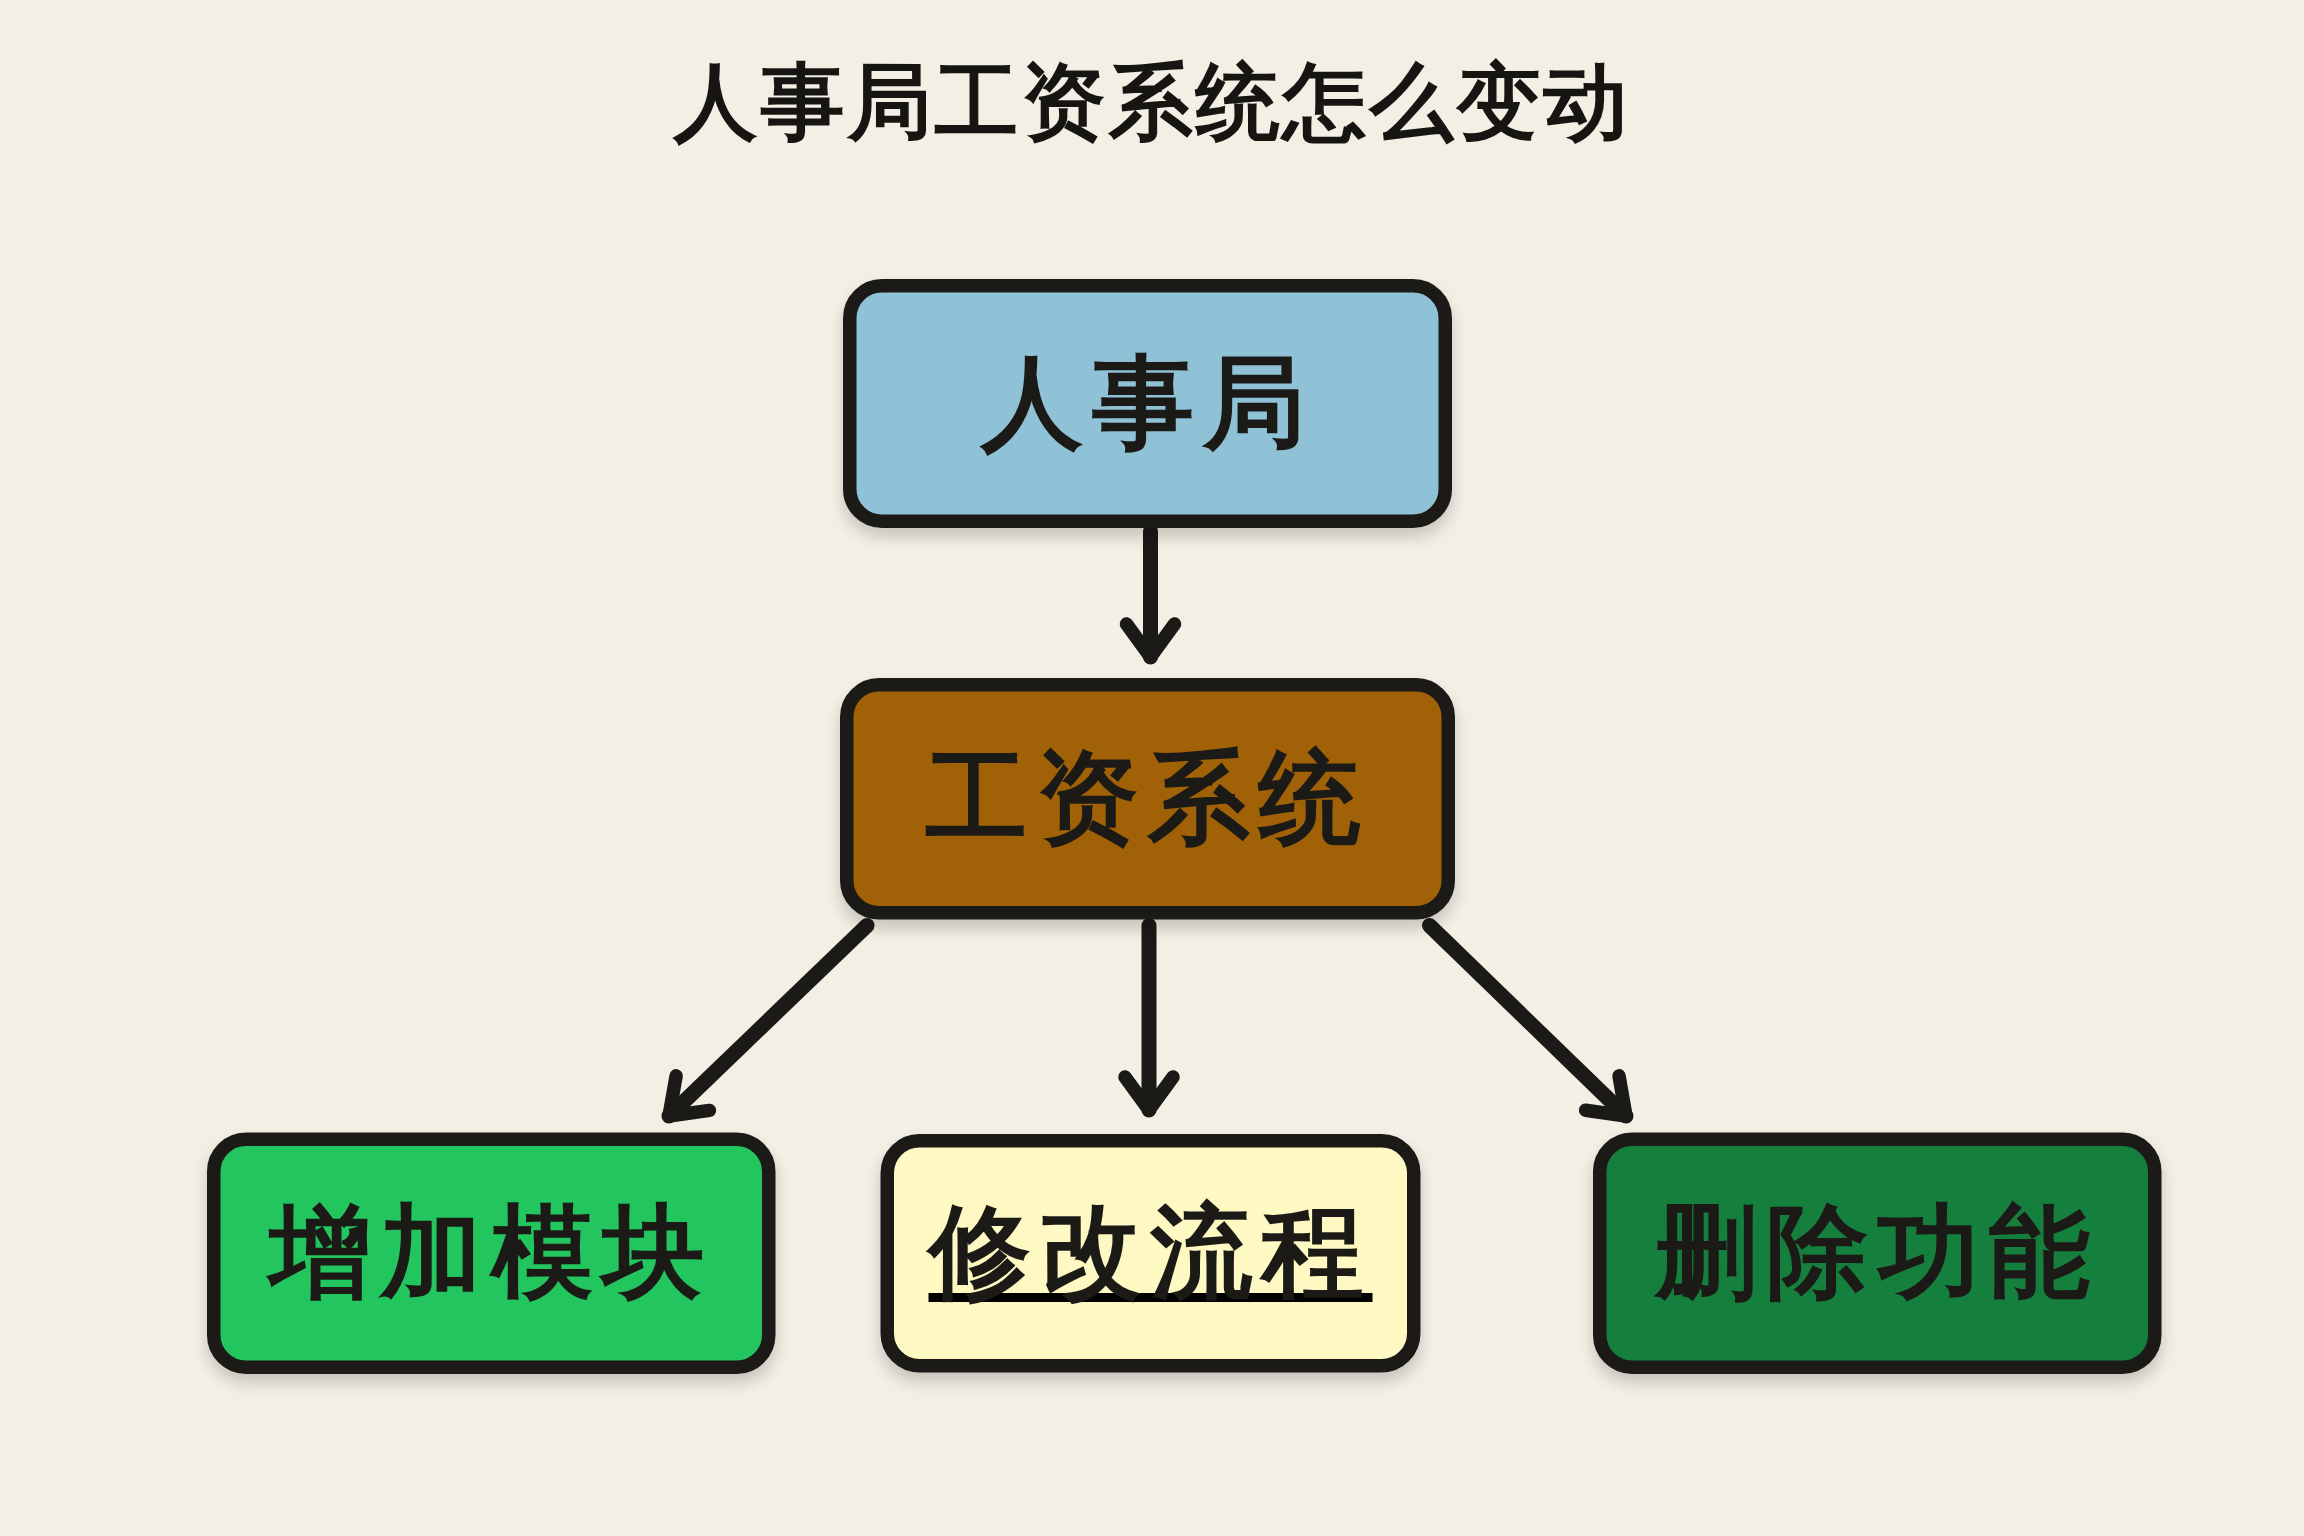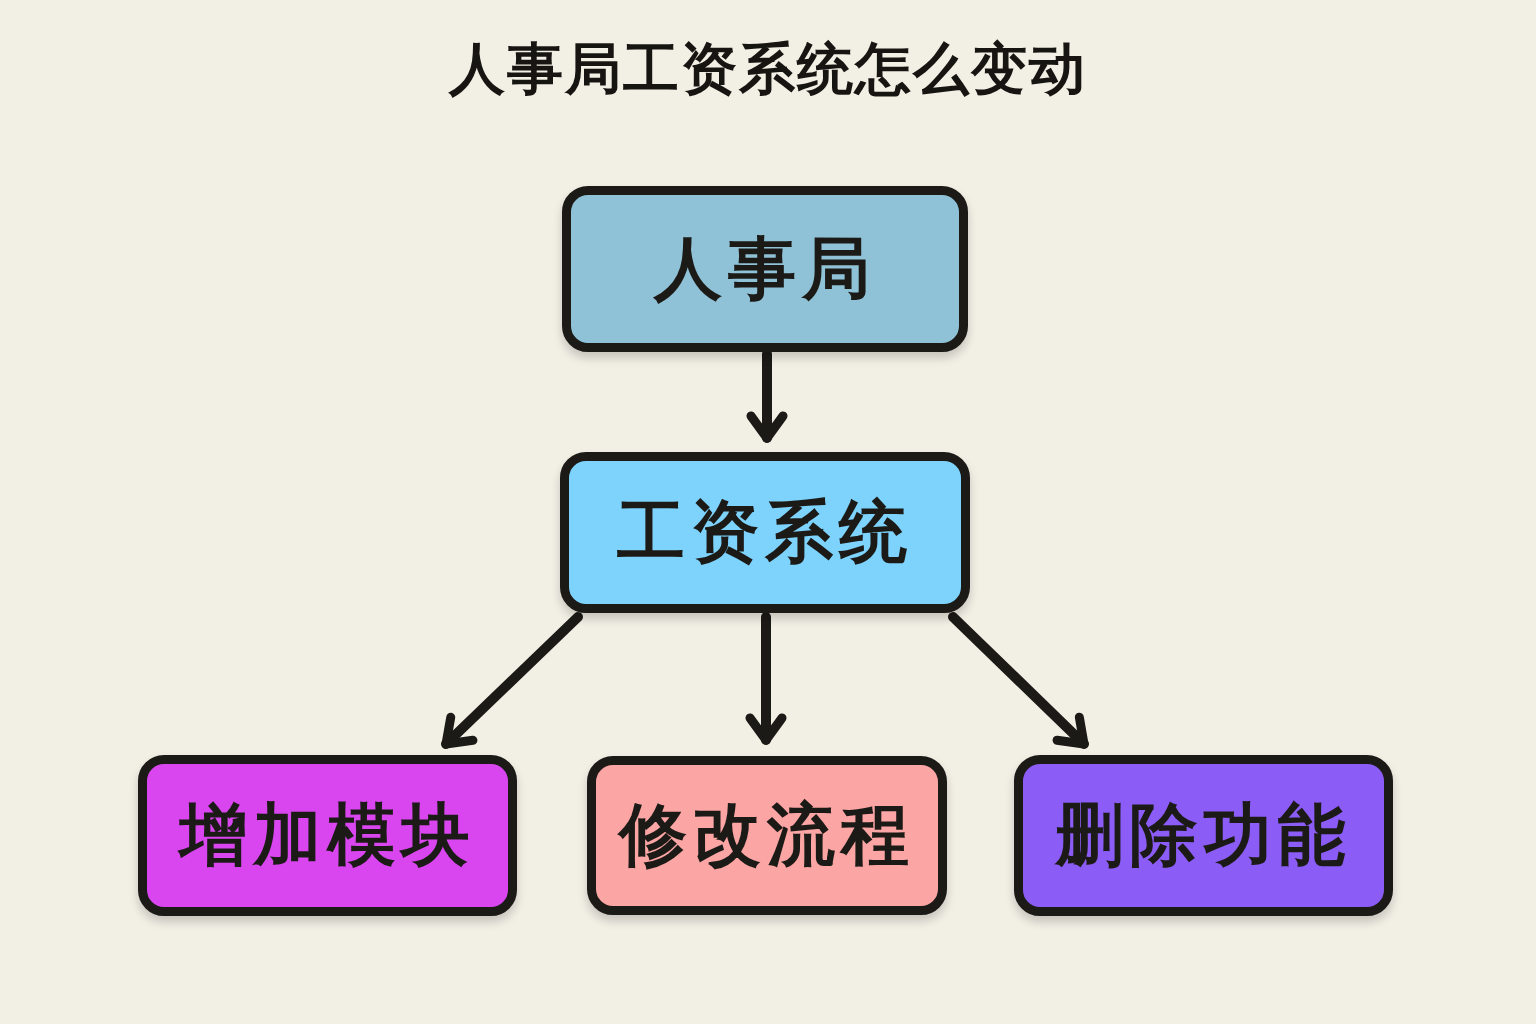--- a/index.html
+++ b/index.html
@@ -72,27 +72,27 @@
   <line x1="767" y1="354" x2="767" y2="438" stroke="#1c1a17" stroke-width="10" stroke-linecap="round" marker-end="url(#chevron)"></line>
   <line x1="578" y1="617" x2="446" y2="744" stroke="#1c1a17" stroke-width="10" stroke-linecap="round" marker-end="url(#chevron)"></line>
   <line x1="766" y1="617" x2="766" y2="740" stroke="#1c1a17" stroke-width="10" stroke-linecap="round" marker-end="url(#chevron)"></line>
   <line x1="953" y1="617" x2="1084" y2="744" stroke="#1c1a17" stroke-width="10" stroke-linecap="round" marker-end="url(#chevron)"></line>
 </svg>
 
 <div id="node-personnel" class="node" style="background: rgb(143, 194, 214);">
   <span class="node-label">人事局</span>
 </div>
 
-<div id="node-salary" class="node" style="background: #7dd3fc;">
+<div id="node-salary" class="node" style="background: #a16207;">
   <span class="node-label">工资系统</span>
 </div>
 
-<div id="node-add" class="node" style="background: #d946ef;">
+<div id="node-add" class="node" style="background: #22c55e;">
   <span class="node-label">增加模块</span>
 </div>
 
-<div id="node-modify" class="node" style="background: #fca5a5;">
+<div id="node-modify" class="node" style="background: #fef9c3; text-decoration: underline;">
   <span class="node-label">修改流程</span>
 </div>
 
-<div id="node-delete" class="node" style="background: #8b5cf6;">
+<div id="node-delete" class="node" style="background: #15803d; margin-left: 48px;">
   <span class="node-label">删除功能</span>
 </div>
 
 </body></html>

